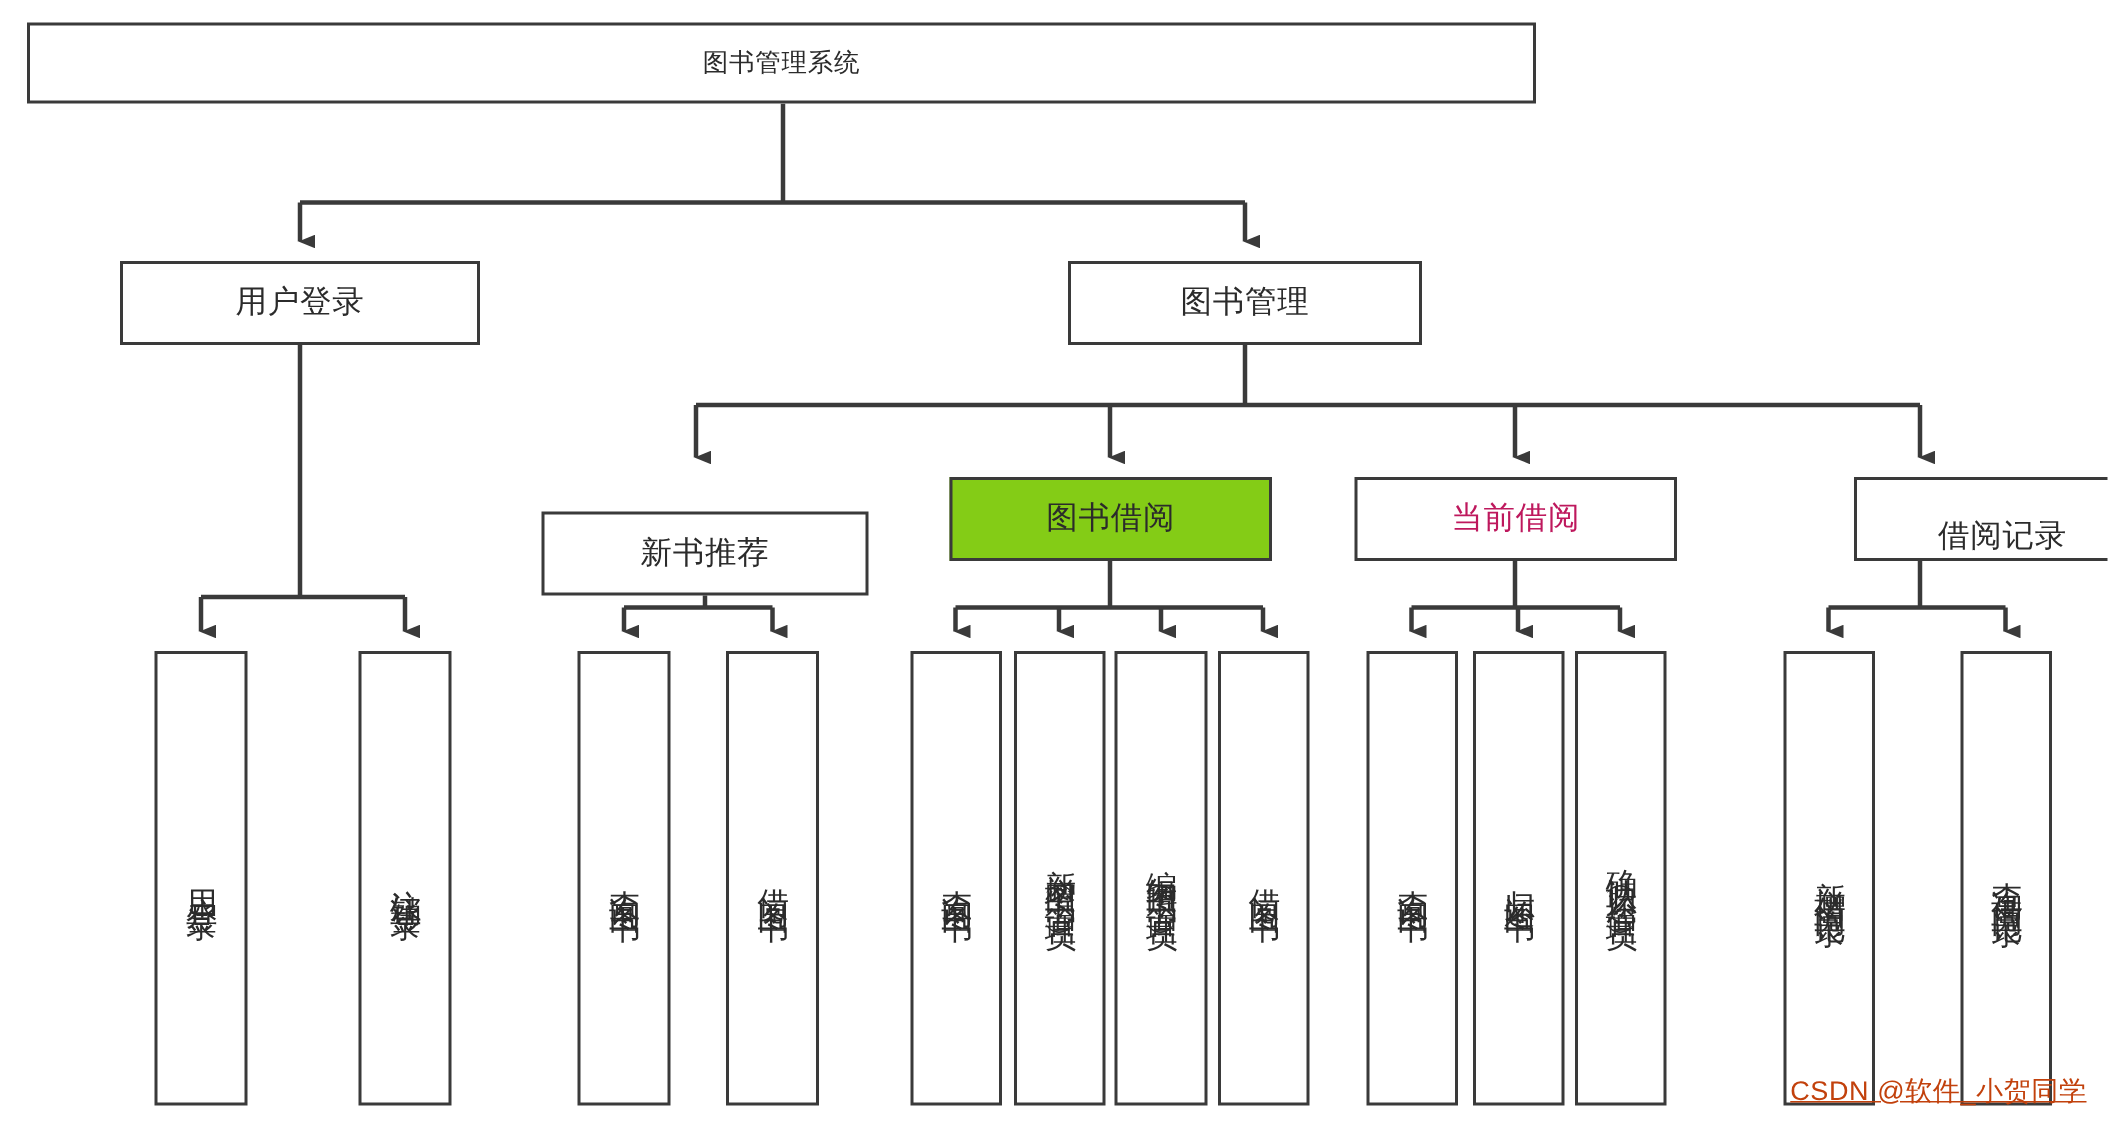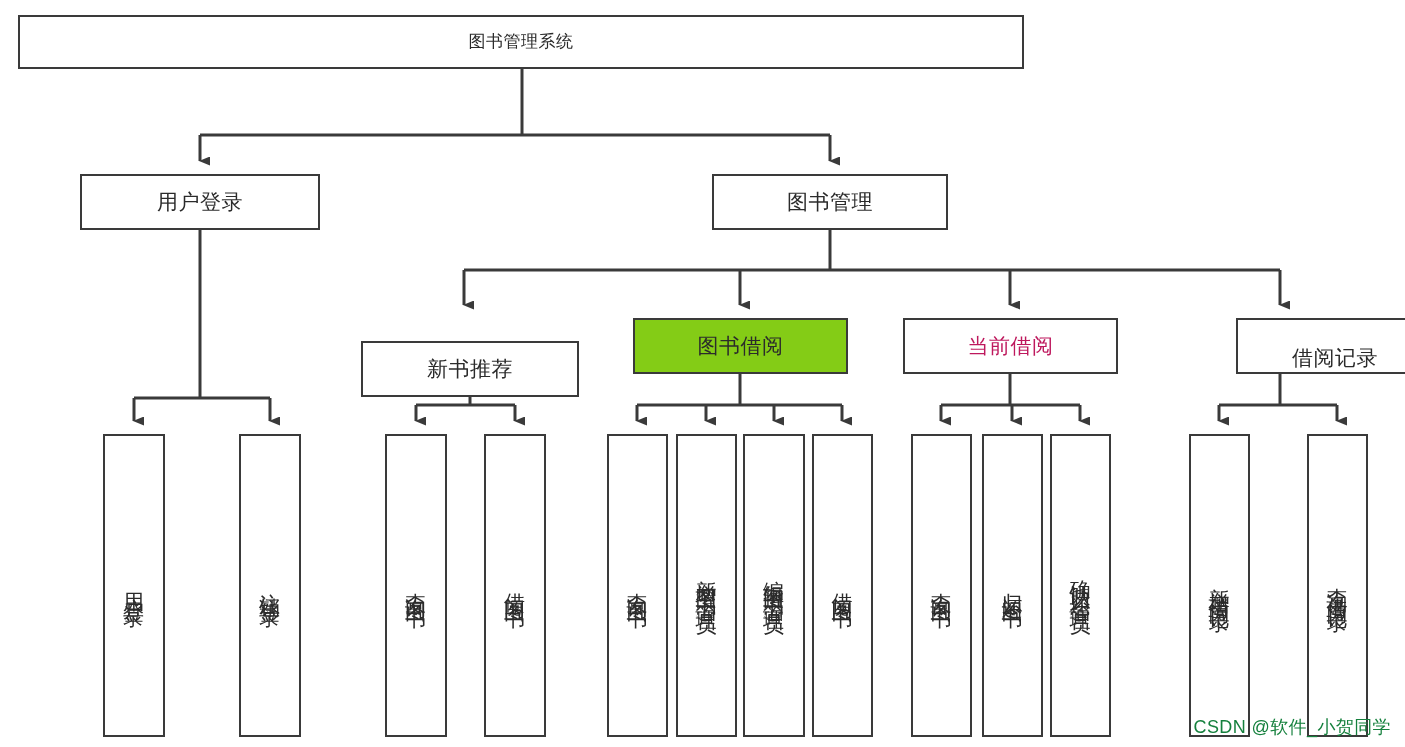--- a/index.html
+++ b/index.html
@@ -51,25 +51,26 @@
   .node.vertical .label {
     font-size: 21px;
     writing-mode: vertical-rl;
     text-orientation: upright;
     letter-spacing: 5px;
     line-height: 1;
   }
   .node.root .label { font-size: 17px; }
   .watermark {
     position: absolute;
-    color: #15803d;
+    color: #c2410c;
     font-size: 18px;
     white-space: nowrap;
     letter-spacing: 0.4px;
     pointer-events: none;
+    text-decoration: underline;
   }
 </style>
 </head>
 <body>
 
 <div id="diagram-root">
 
   <svg class="connectors" viewBox="0 0 1405 747" xmlns="http://www.w3.org/2000/svg">
     <defs>
       <marker id="arrowhead" markerWidth="9" markerHeight="11" refX="4.5" refY="10" orient="auto" markerUnits="userSpaceOnUse">

